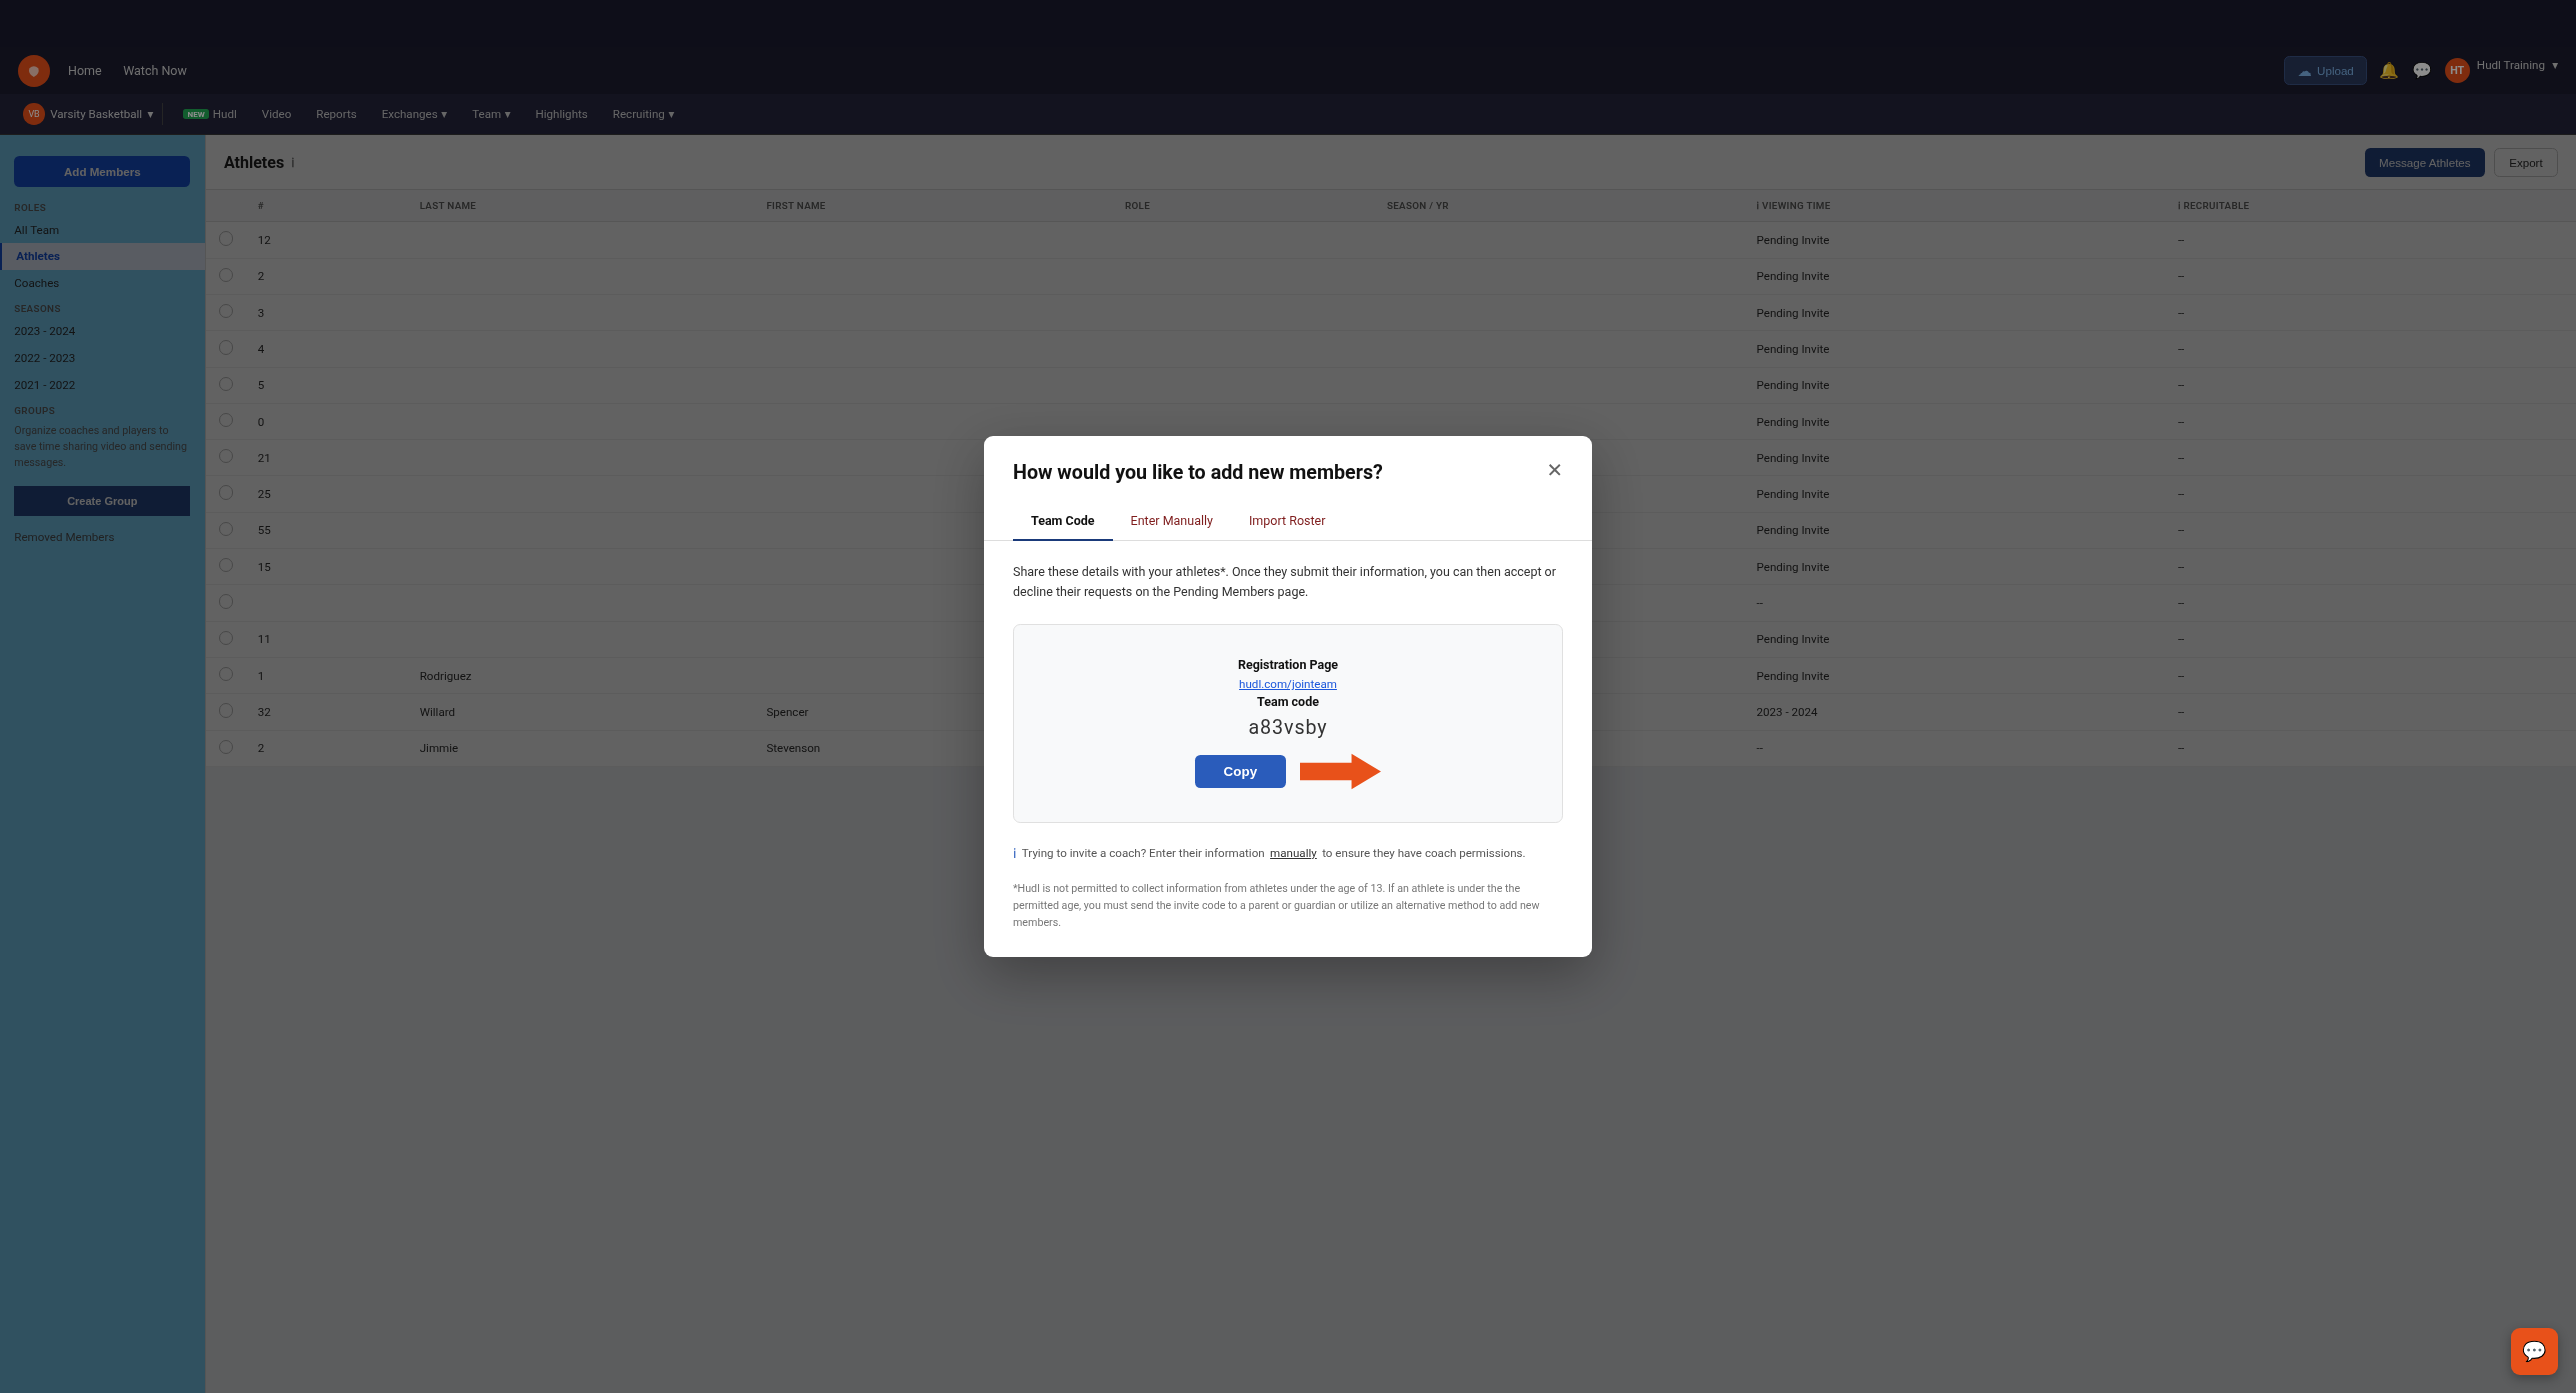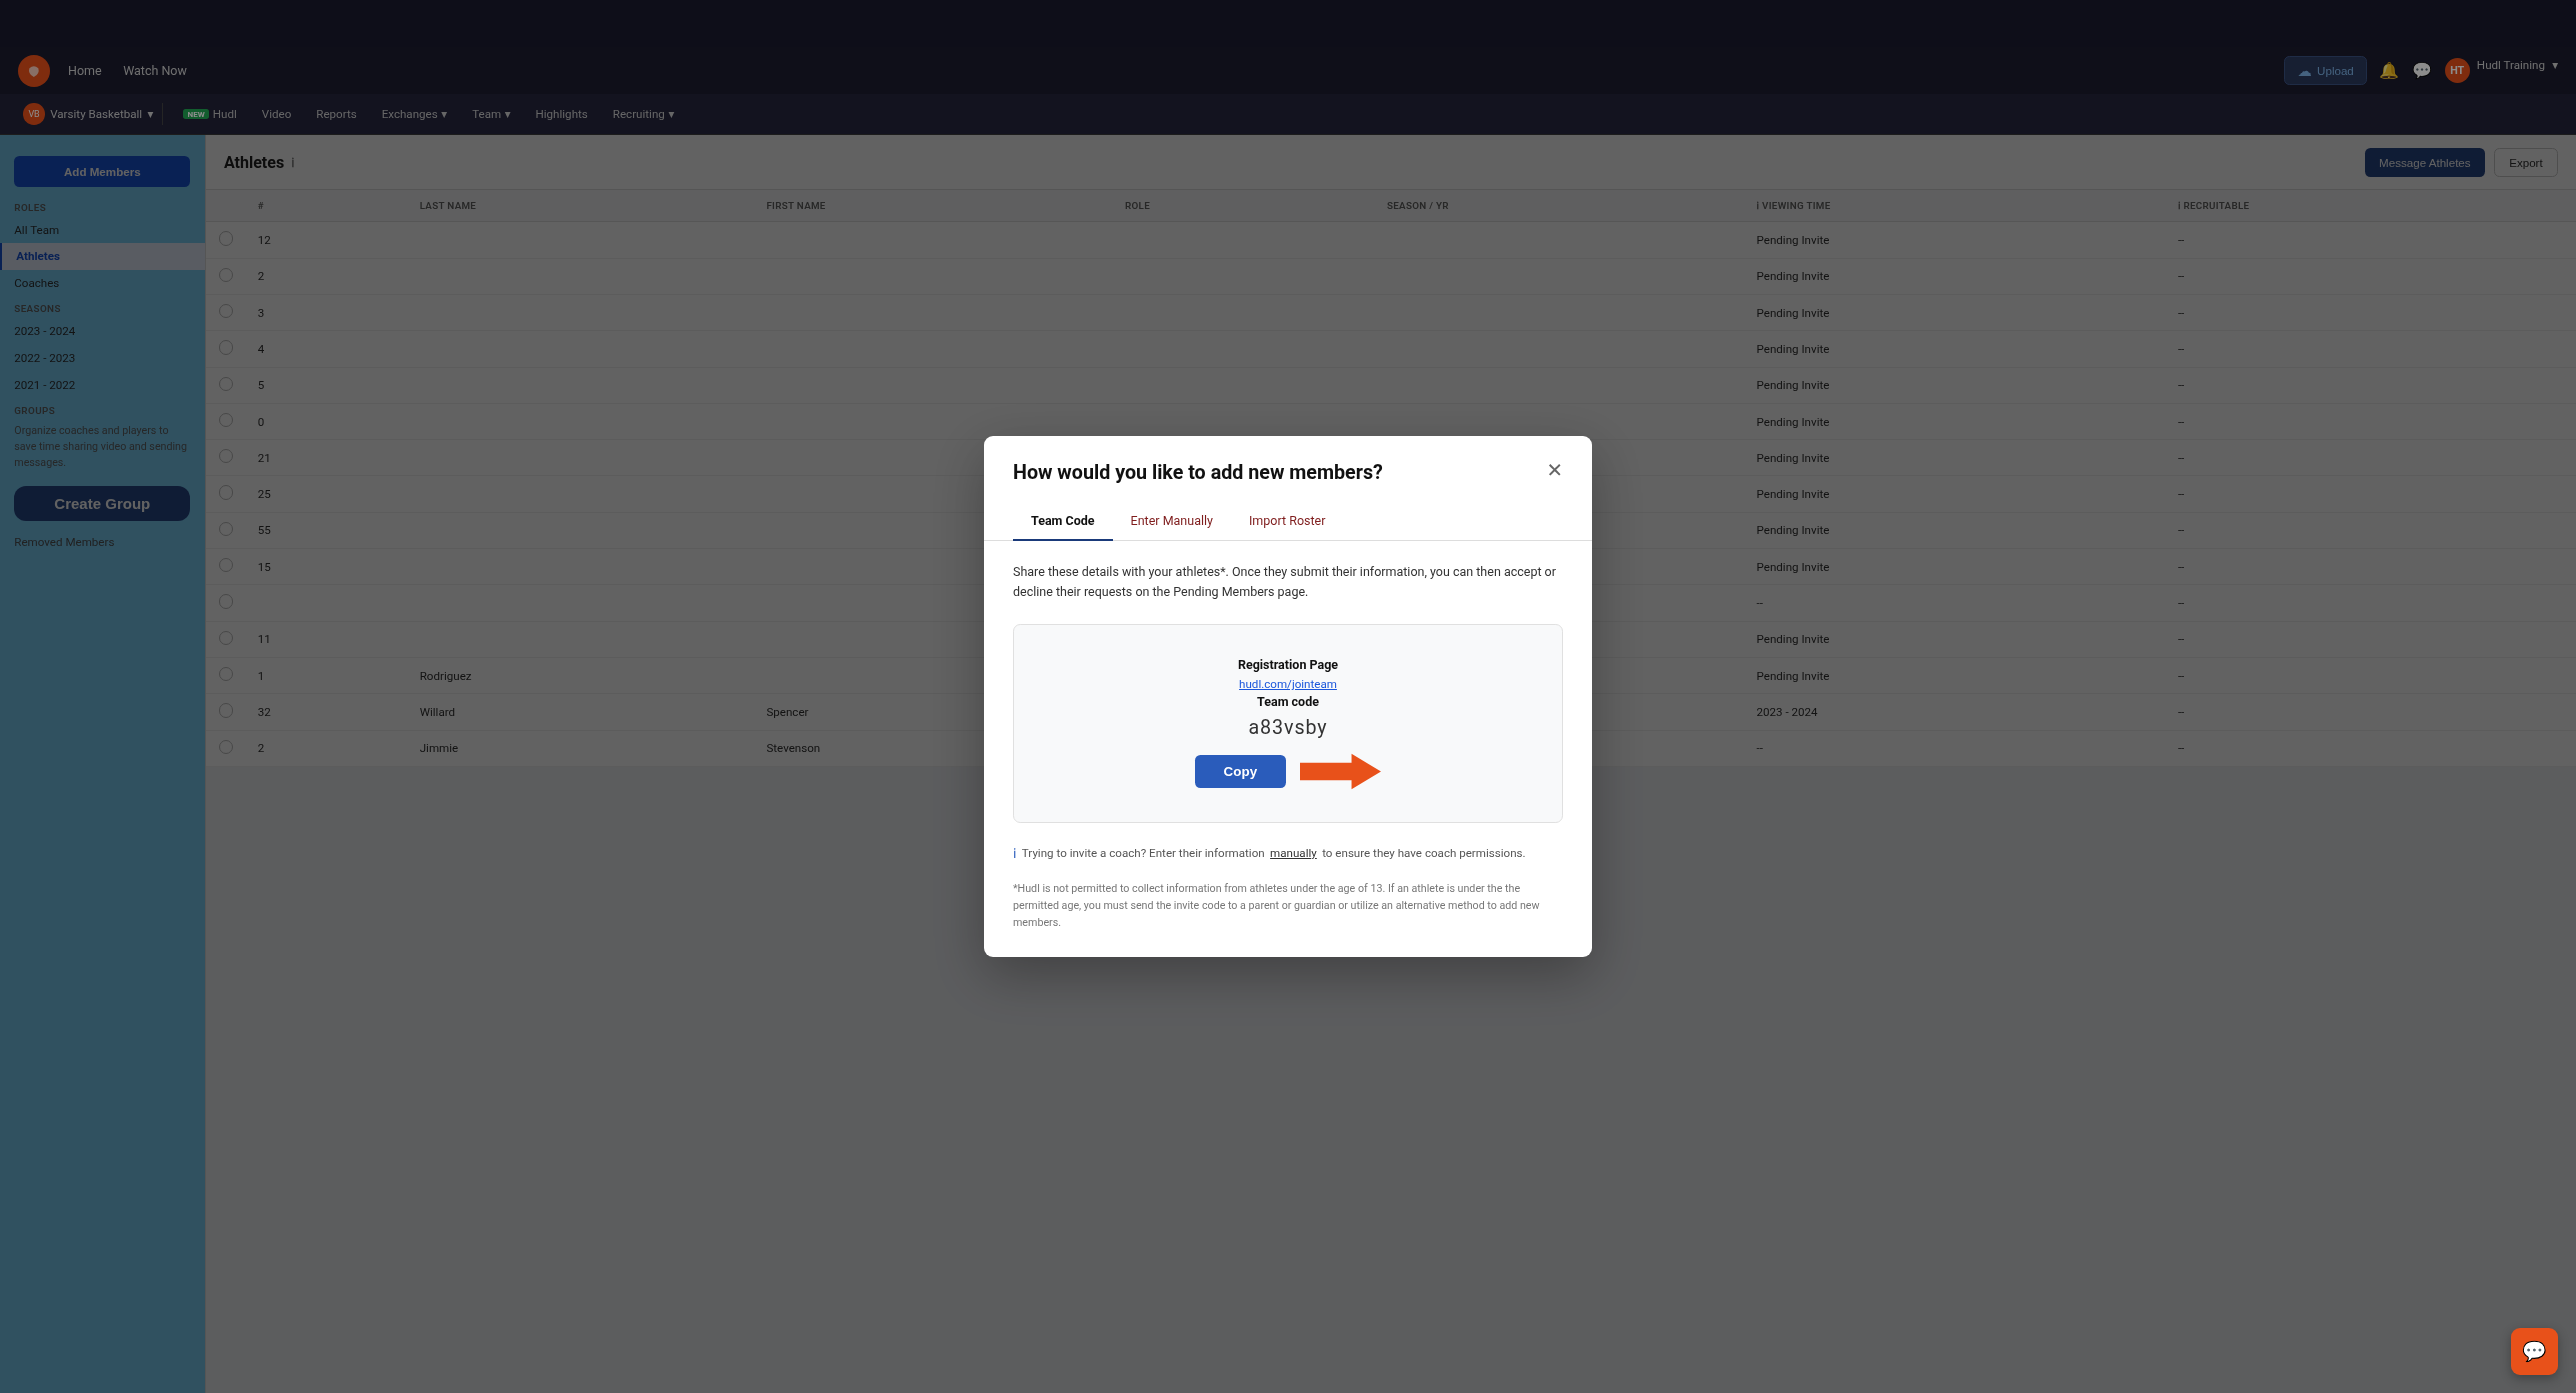--- a/index.html
+++ b/index.html
@@ -109,24 +109,24 @@
       border-left: 2.7px solid #1a56db;
     }
     .sidebar-group-text {
       font-size: 10.7px; color: #666; padding: 3.6px 14.3px 7.2px; line-height: 1.5;
     }
     .create-group-btn {
       margin: 7.2px 14.3px;
       background: #2a4a8a;
       color: white;
       border: none;
-      border-radius: 12px;
+      border-radius: 0;
       padding: 9px 0;
       width: calc(100% - 29px);
-      font-size: 15px;
+      font-size: 11px;
       cursor: pointer;
       font-weight: 600;
     }
     .removed-members { padding: 7.2px 14.3px; font-size: 11.6px; color: #555; }
 
     
     .add-members-btn {
       background: #1a56db;
       color: white;
       border: none;

